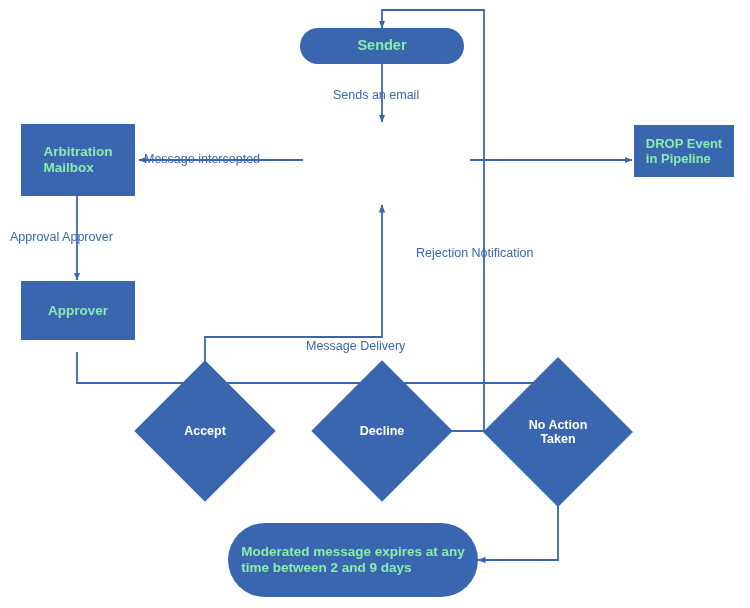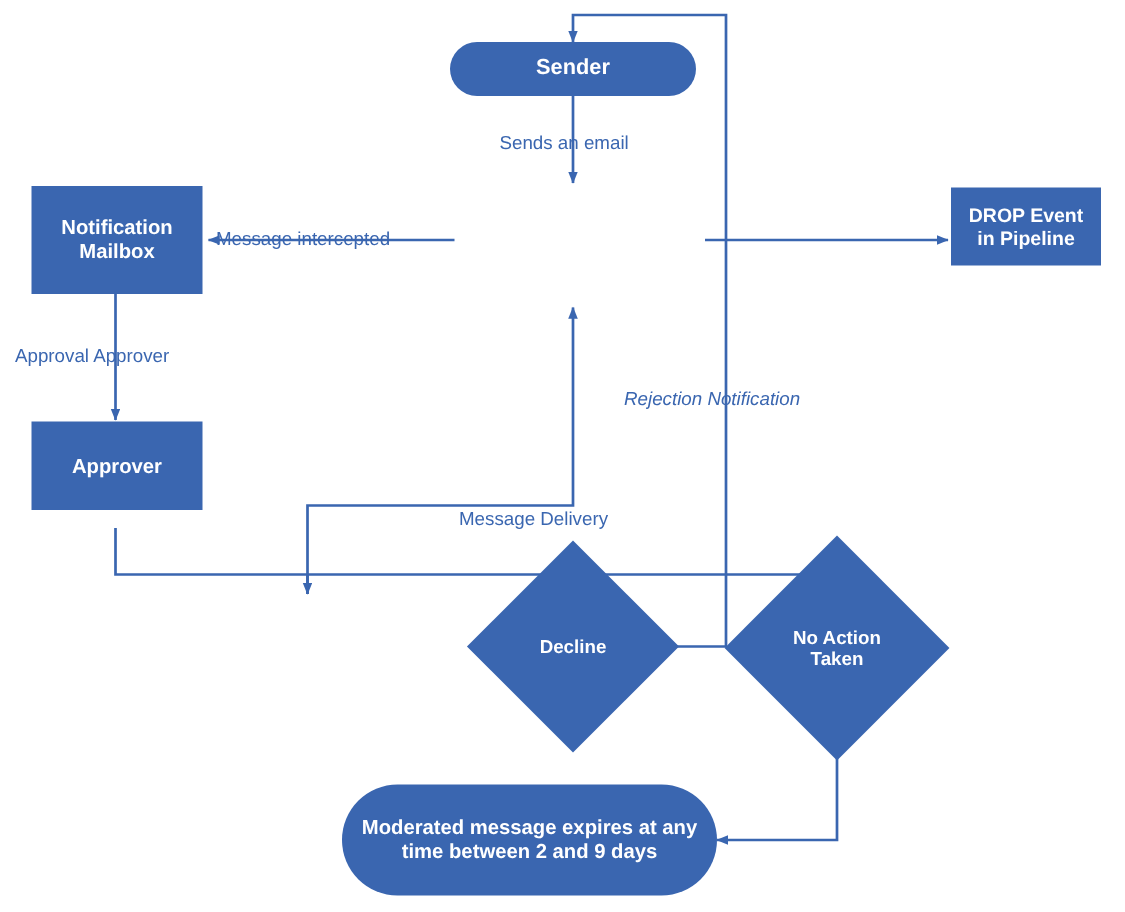--- a/index.html
+++ b/index.html
@@ -13,25 +13,25 @@
   #canvas {
     position: relative;
     width: 750px;
     height: 608px;
     background: #ffffff;
     overflow: hidden;
   }
   .node {
     position: absolute;
     background: #3a66b0;
-    color: #ffffff;
+    color: #86efac;
     display: flex;
     align-items: center;
     justify-content: center;
-    text-align: center;
+    text-align: left;
     font-weight: bold;
     line-height: 1.18;
     box-sizing: border-box;
   }
   .node.rect {
     border-radius: 0;
   }
   .node.rounded {
     border-radius: 22px;
   }
@@ -113,33 +113,37 @@
       <path d="M558,466 L558,560 L478,560" marker-end="url(#arrow)"></path>
     </g>
   </svg>
 
   <div class="node rounded" style="left:300px; top:28px; width:164px; height:36px; font-size:14.5px;">
     <span>Sender</span>
   </div>
 
 
   <div class="node rect" style="left:21px; top:124px; width:114px; height:72px; font-size:13.5px;">
-    <span style="white-space:pre-line;">Notification
+    <span style="white-space:pre-line;">Arbitration
 Mailbox</span>
   </div>
 
   <div class="node rect" style="left:634px; top:125px; width:100px; height:52px; font-size:13px;">
     <span style="white-space:pre-line;">DROP Event
 in Pipeline</span>
   </div>
 
   <div class="node rect" style="left:21px; top:281px; width:114px; height:59px; font-size:13.5px;">
     <span>Approver</span>
   </div>
 
+  <div class="diamond-wrap" style="left:155px; top:381px; width:100px; height:100px;">
+    <div class="diamond-shape"></div>
+    <div class="diamond-text">Accept</div>
+  </div>
 
   <div class="diamond-wrap" style="left:332px; top:381px; width:100px; height:100px;">
     <div class="diamond-shape"></div>
     <div class="diamond-text">Decline</div>
   </div>
 
   <div class="diamond-wrap" style="left:505px; top:379px; width:106px; height:106px;text-decoration:underline;">
     <div class="diamond-shape"></div>
     <div class="diamond-text" style="white-space:pre-line;">No Action
 Taken</div>
@@ -149,17 +153,17 @@
     <span style="white-space:pre-line;">Moderated message expires at any
 time between 2 and 9 days</span>
   </div>
 
   <div class="label" style="left:333px; top:88px;text-align:center;">Sends an email</div>
 
   <div class="label" style="left:144px; top:152px;">Message intercepted</div>
 
   <div class="label" style="left:10px; top:230px;">Approval Approver</div>
 
-  <div class="label" style="left:416px; top:259px;font-style:italic;">Rejection Notification</div>
+  <div class="label" style="left:416px; top:246px;">Rejection Notification</div>
 
   <div class="label" style="left:306px; top:339px;">Message Delivery</div>
 
 </div>
 
 </body></html>

